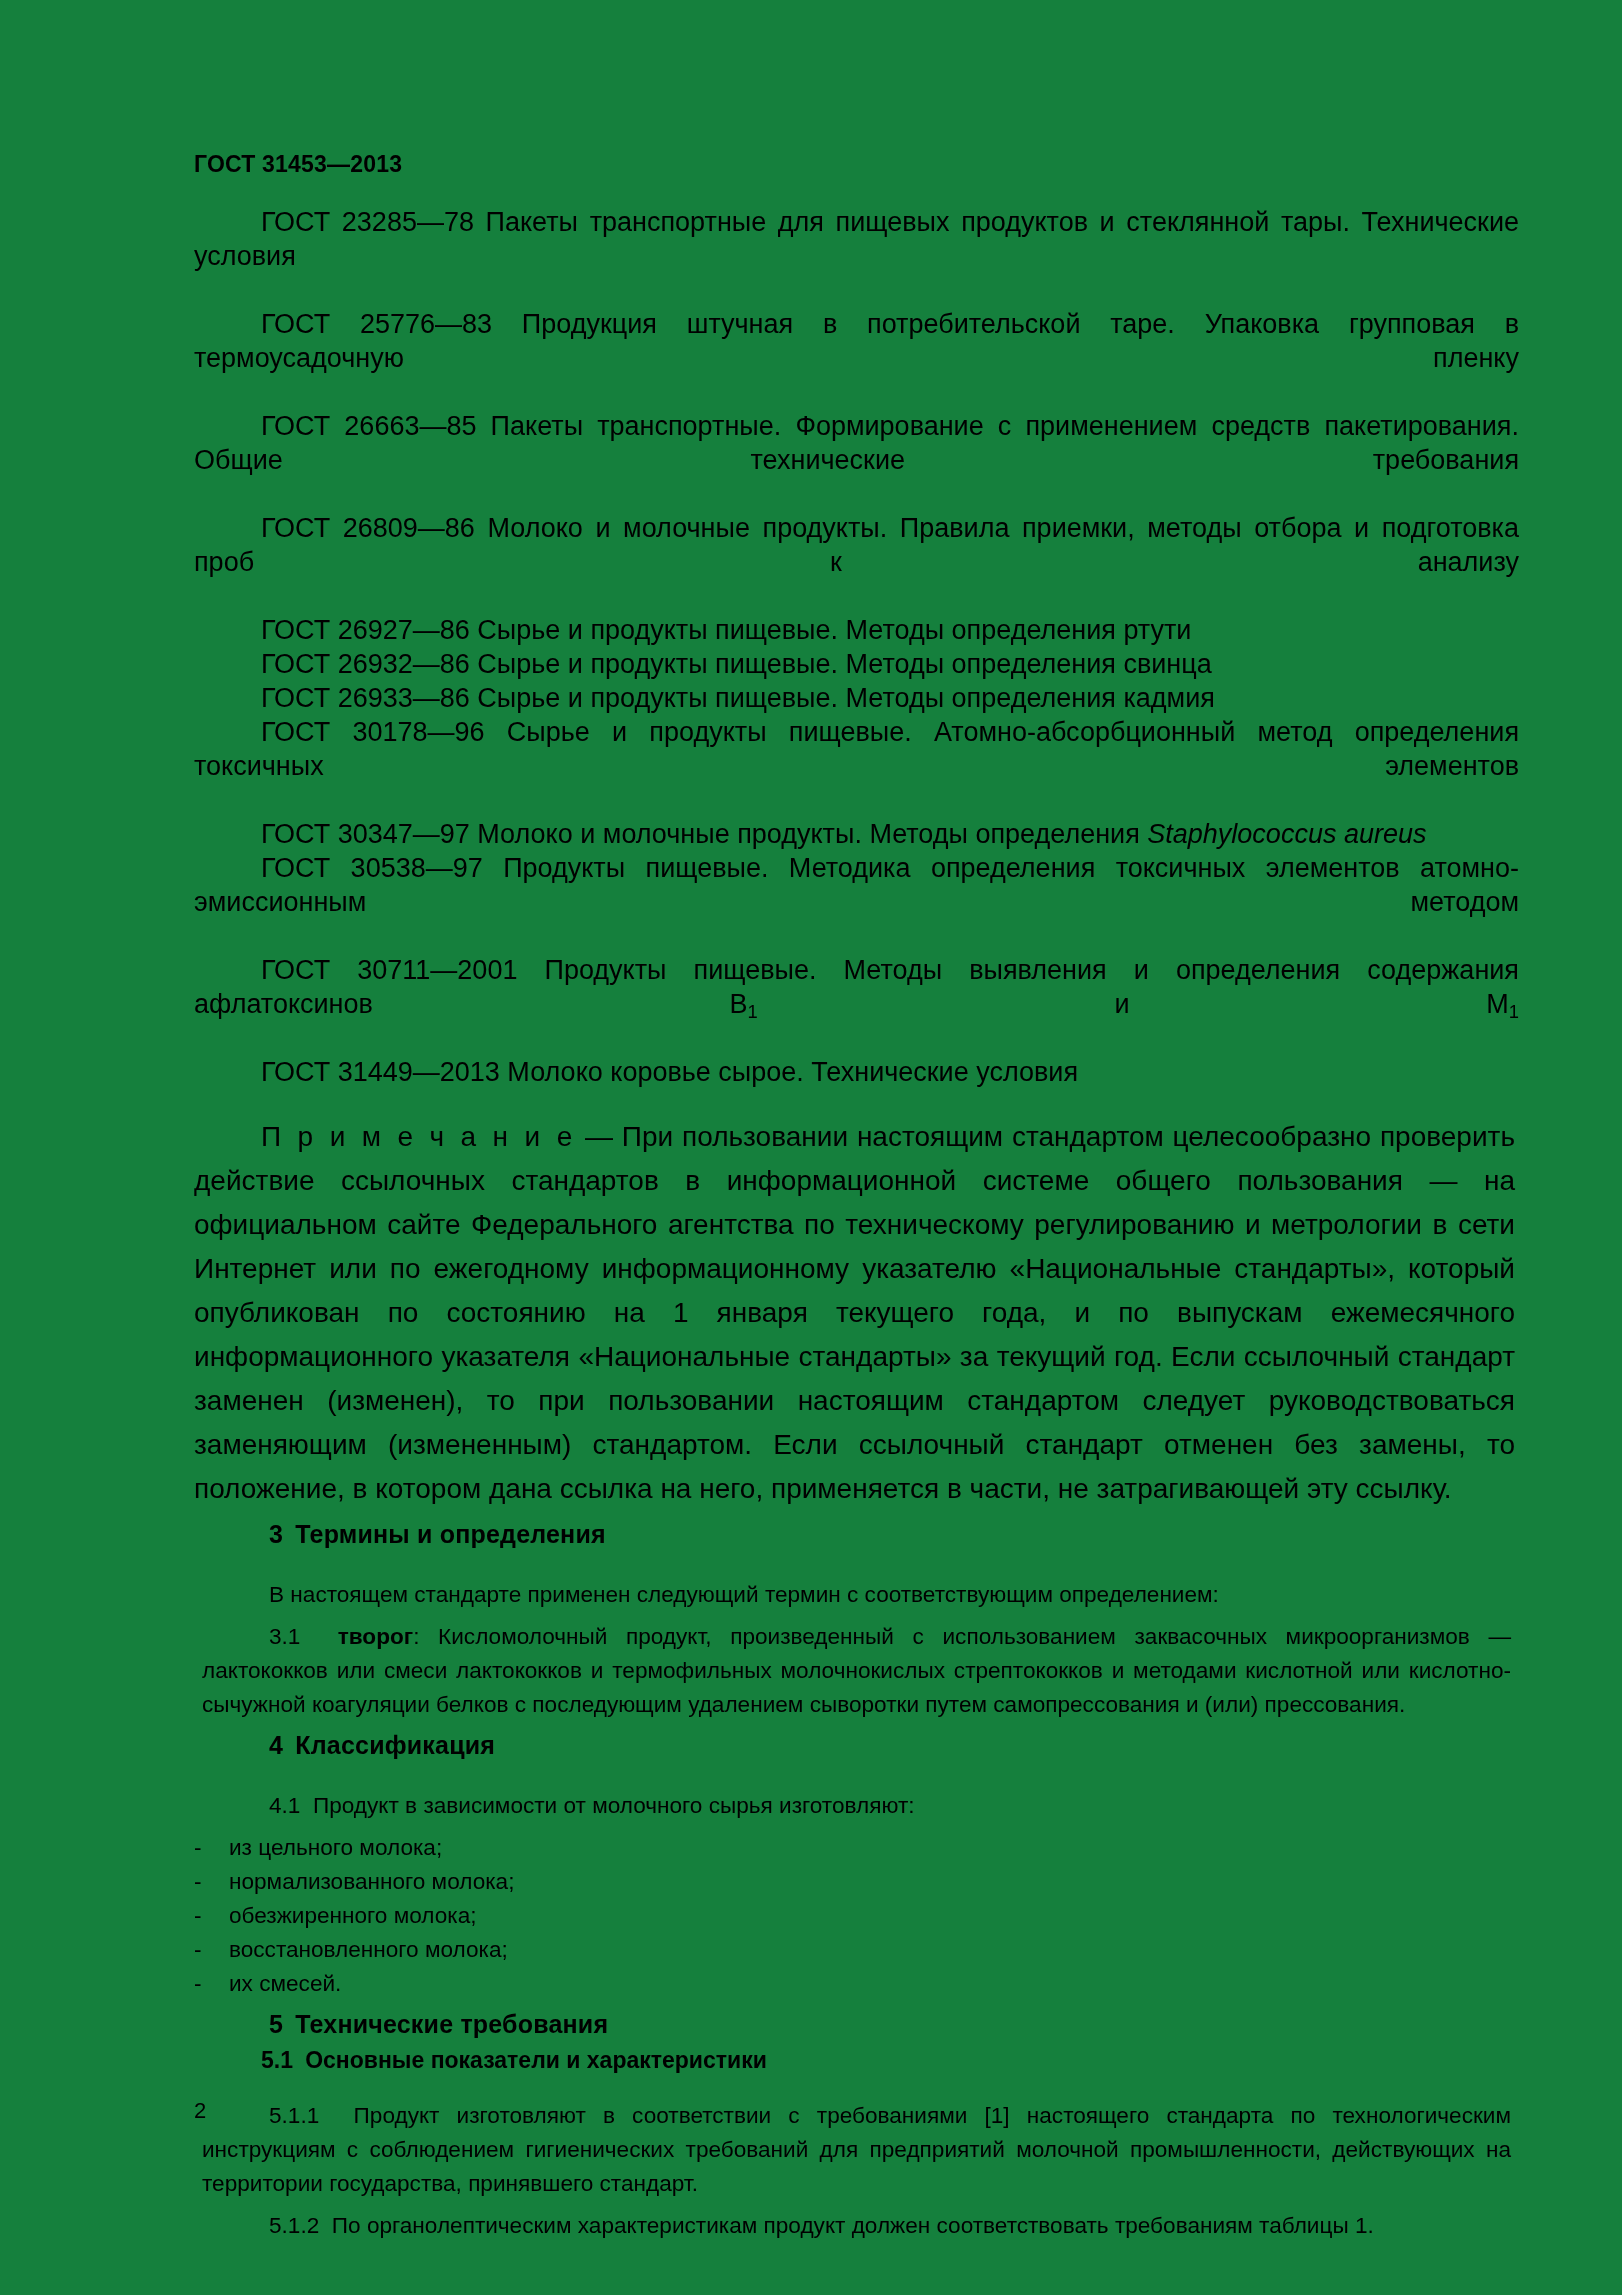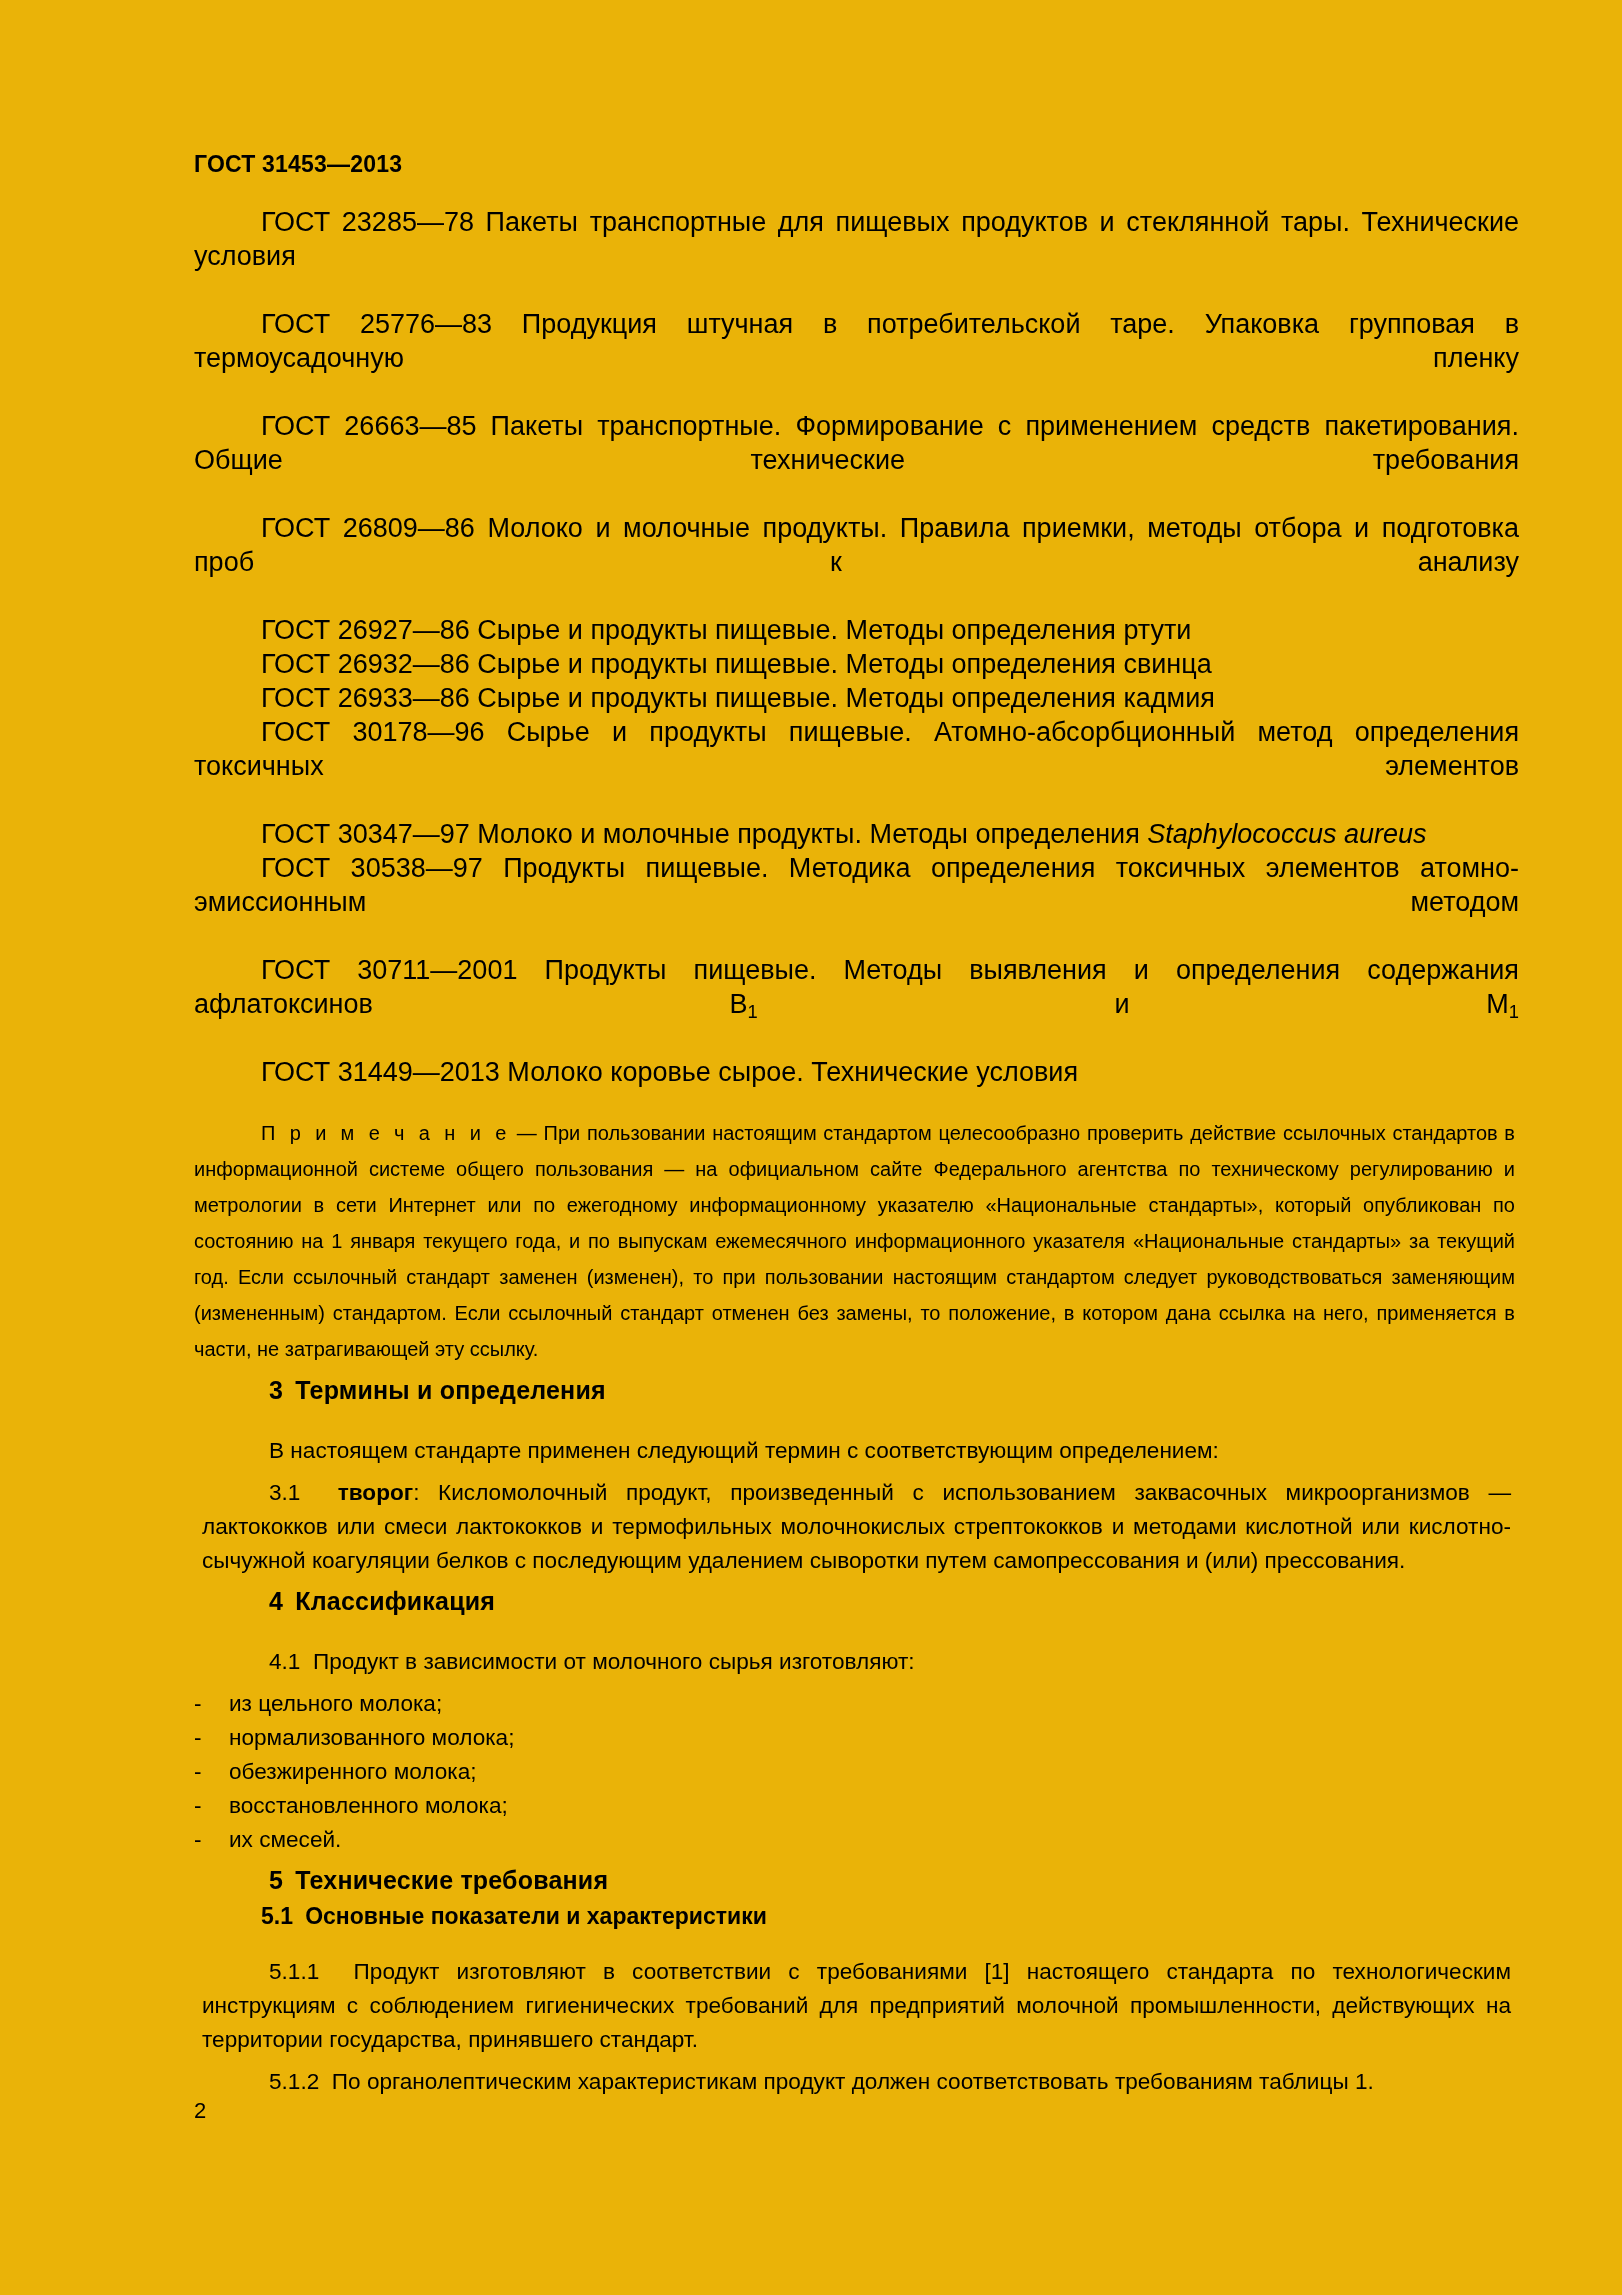--- a/index.html
+++ b/index.html
@@ -9,21 +9,21 @@
     background: #ffffff;
   }
   body {
     font-family: "Liberation Sans", "DejaVu Sans", sans-serif;
     color: #000000;
   }
   .page {
     position: relative;
     width: 1623px;
     height: 2295px;
-    background: #eab308;
+    background: #15803d;
     box-sizing: border-box;
     overflow: hidden;
   }
   .content {
     position: absolute;
     left: 194px;
     top: 0;
     width: 1325px;
   }
 
@@ -69,22 +69,22 @@
   }
   .ital { font-style: italic; }
   sub {
     font-size: 0.68em;
     line-height: 0;
     vertical-align: -0.28em;
   }
 
   
   .note {
-    font-size: 20px;
-    line-height: 36px;
+    font-size: 28px;
+    line-height: 44px;
     text-align: justify;
     text-indent: 67px;
     margin: 26px 4px 0 0;
   }
   .note-label {
     letter-spacing: 3.8px;
   }
 
   
   h2.heading {

